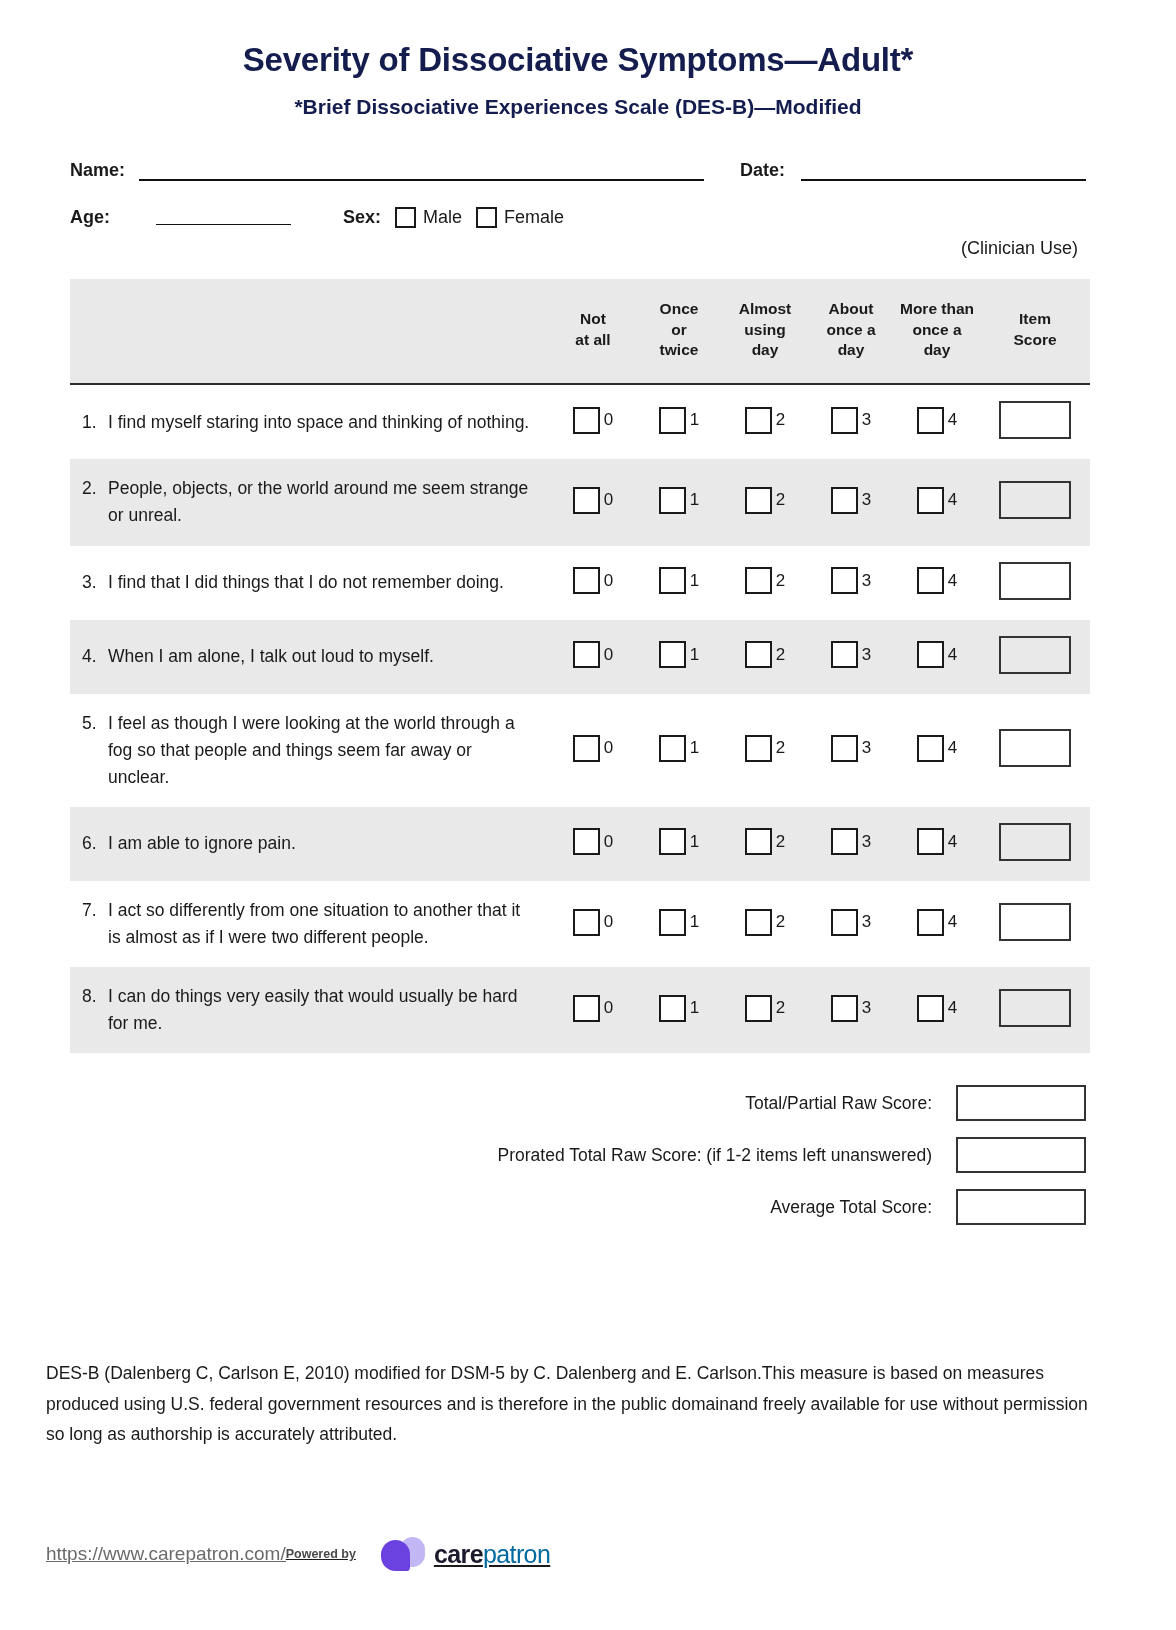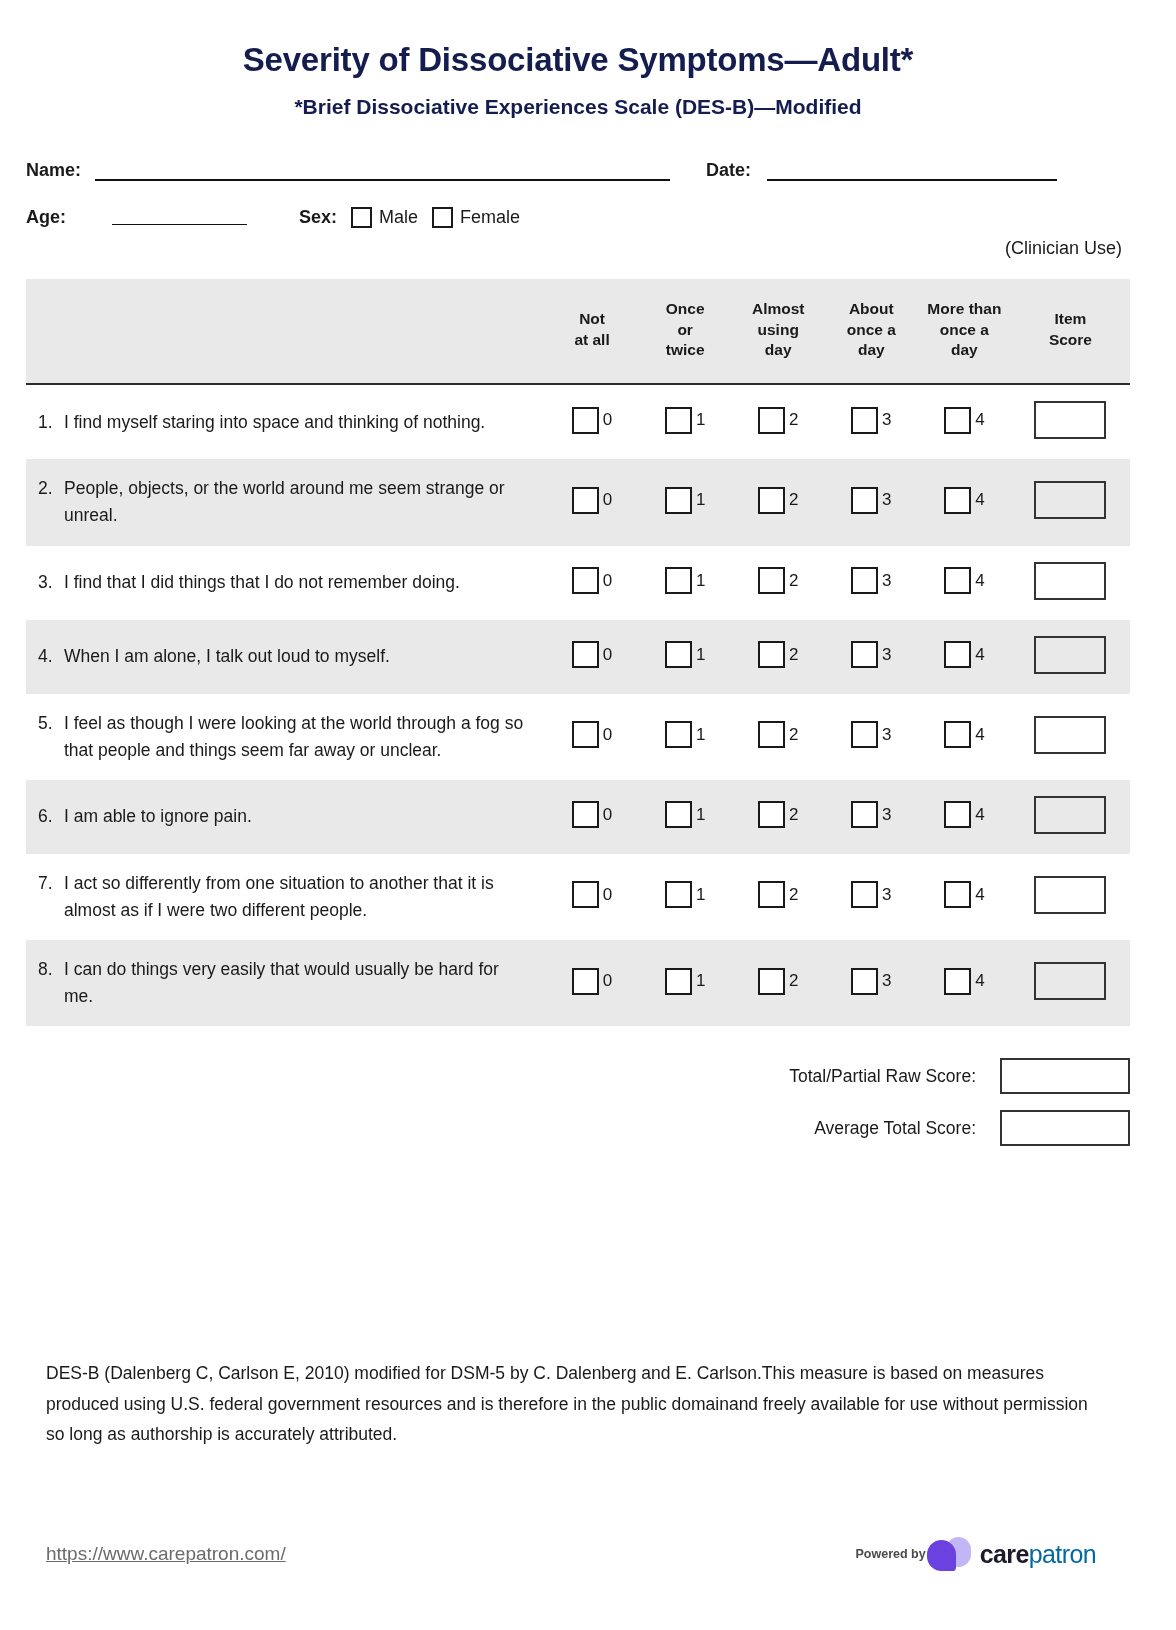--- a/index.html
+++ b/index.html
@@ -12,21 +12,21 @@
     width: 1176px;
     height: 1630px;
     font-family: "Liberation Sans", sans-serif;
     color: #1a1a1a;
     position: relative;
     overflow: hidden;
   }
   .page {
     width: 1156px;
     height: 1630px;
-    padding: 0 26px;
+    padding: 0 70px;
     position: relative;
   }
 
   
   .title {
     text-align: center;
     font-size: 33px;
     font-weight: bold;
     color: #141d4e;
     letter-spacing: -0.2px;
@@ -180,35 +180,35 @@
     font-size: 17.5px;
     line-height: 1.75;
   }
   .footer {
     position: absolute;
     left: 46px;
     right: 60px;
     top: 1537px;
     display: flex;
     align-items: center;
-    justify-content: space-between;
+    text-decoration: underline;
   }
   .site-url {
     font-size: 19px;
     color: #6b6b6b;
     text-decoration: underline;
   }
   .brand {
     display: flex;
     align-items: center;
   }
   .powered {
     font-size: 12.5px;
     color: #4a4a4a;
-    margin-right: 1px;
+    margin-right: 25px;
     font-weight: bold;
   }
   .logo-mark {
     position: relative;
     width: 44px;
     height: 34px;
     margin-right: 9px;
   }
   .logo-mark .blob-back {
     position: absolute;
@@ -535,20 +535,24 @@
         </tr>
       </tbody>
   </table>
 
   <div class="totals">
       <div class="total-row">
         <span class="total-label">Total/Partial Raw Score:</span>
         <span class="total-box"></span>
       </div>
       <div class="total-row">
+        <span class="total-label">Prorated Total Raw Score: (if 1-2 items left unanswered)</span>
+        <span class="total-box"></span>
+      </div>
+      <div class="total-row">
         <span class="total-label">Average Total Score:</span>
         <span class="total-box"></span>
       </div>
     </div>
 
   <div class="attribution">DES-B (Dalenberg C, Carlson E, 2010) modified for DSM-5 by C. Dalenberg and E. Carlson.This measure is based on measures produced using U.S. federal government resources and is therefore in the public domainand freely available for use without permission so long as authorship is accurately attributed.</div>
 
   <div class="footer">
     <a class="site-url" href="#">https://www.carepatron.com/</a>
     <div class="brand">

